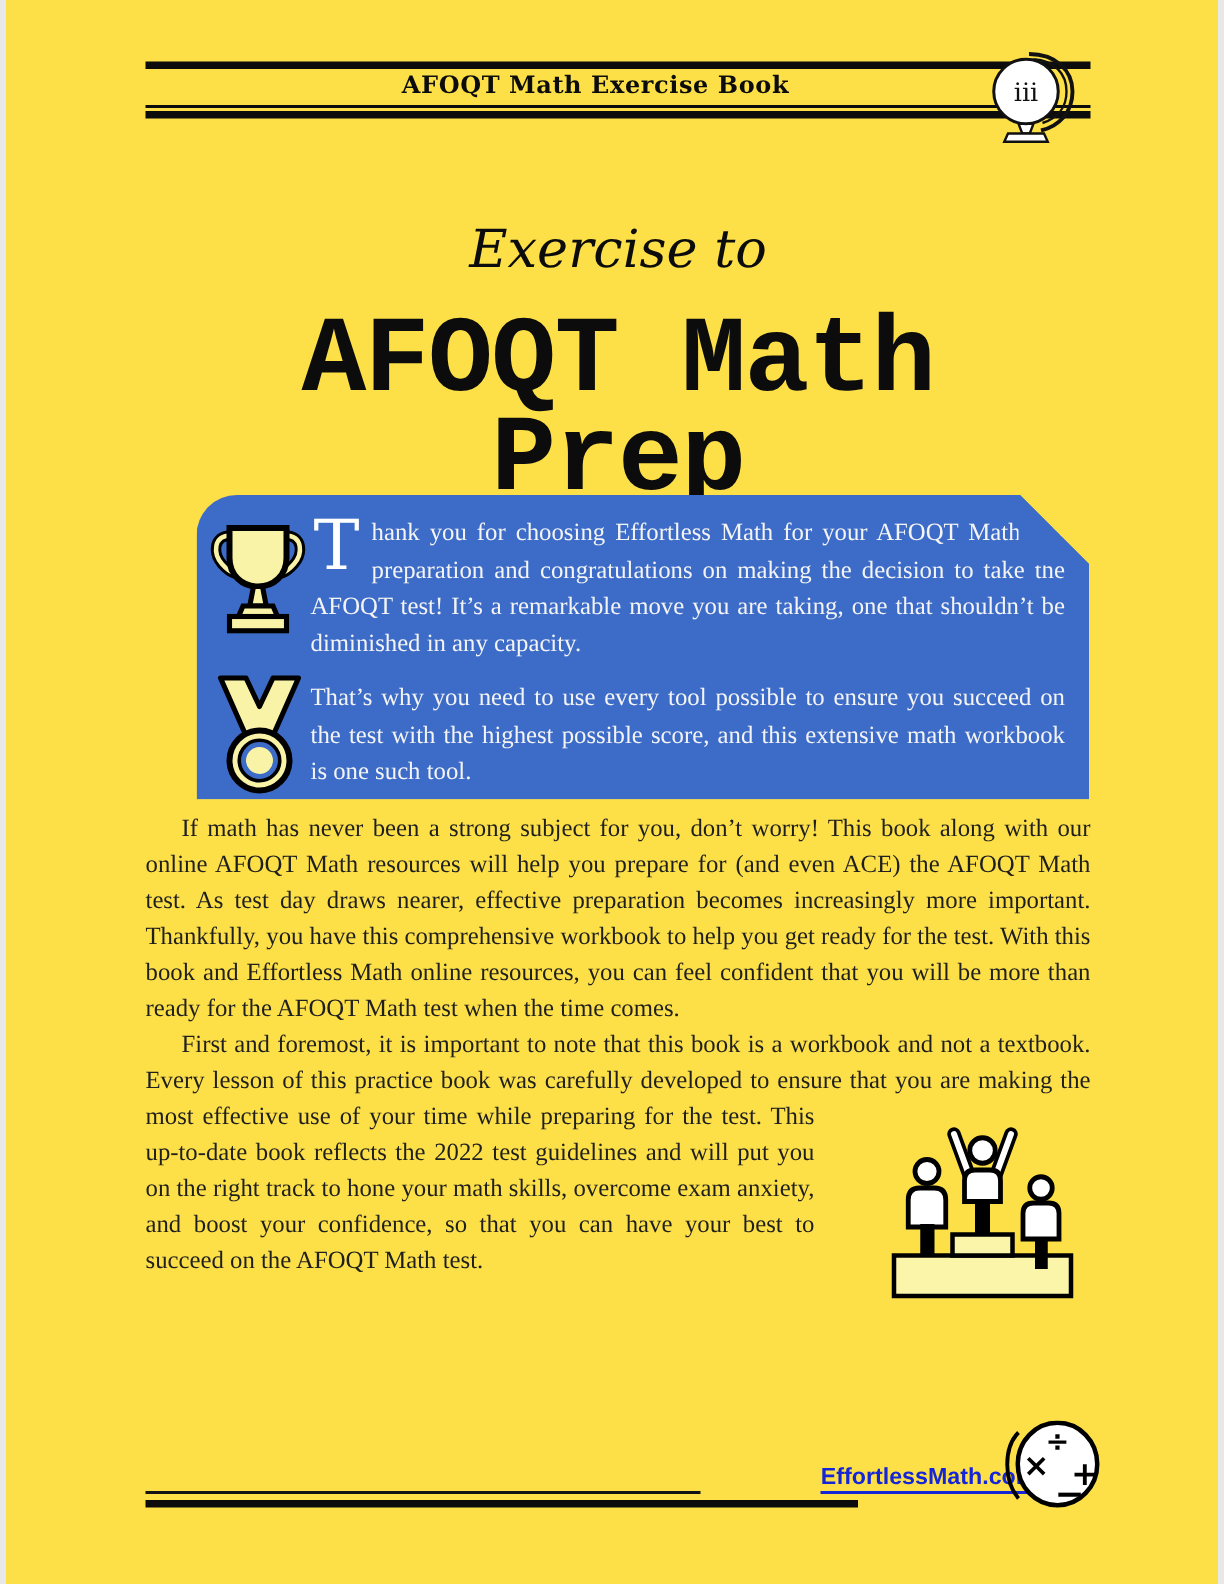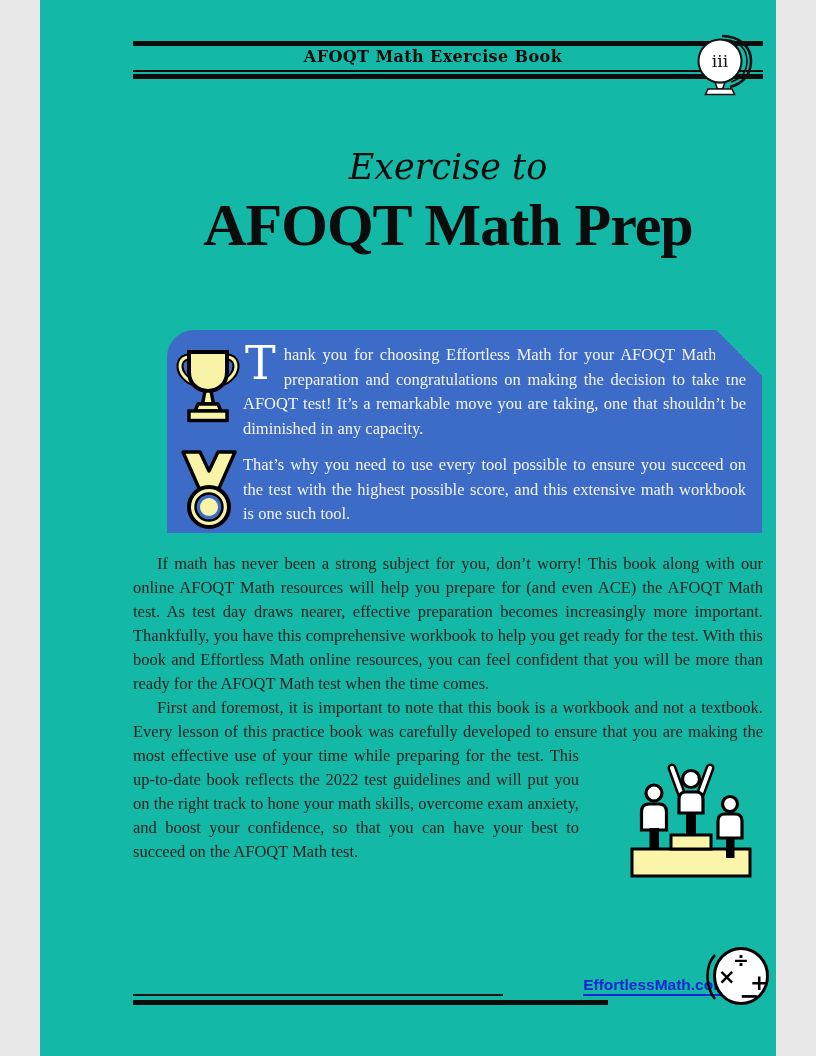--- a/index.html
+++ b/index.html
@@ -1,55 +1,55 @@
 <!DOCTYPE html>
 <html><head>
 <meta charset="utf-8">
 <style>
   * { margin:0; padding:0; box-sizing:border-box; }
   html,body { background:#e8e8e8; }
   .page {
-    position:relative; width:736px; height:1056px; margin:0 auto;
-    background:#14b8a6; overflow:hidden;
+    position:relative; width:808px; height:1056px; margin:0 auto;
+    background:#fde047; overflow:hidden;
     font-family:"Liberation Serif", serif; color:#1b1b1b;
   }
 
   
   .hdr-rule-top    { position:absolute; left:93px;  top:41px;  width:630px; height:5px;   background:#0c0c0c; }
   .hdr-title       { position:absolute; left:93px;  top:47px;  width:600px; text-align:center;
                      font-family:"DejaVu Serif", serif; font-weight:bold; font-size:16px; letter-spacing:.4px; color:#0c0c0c; }
   .hdr-rule-thin   { position:absolute; left:93px;  top:70px;  width:630px; height:1.6px; background:#0c0c0c; }
   .hdr-rule-thick  { position:absolute; left:93px;  top:74px;  width:630px; height:5px;   background:#0c0c0c; }
   .globe           { position:absolute; left:656px; top:34px; }
 
   
   .hero   { position:absolute; left:93px; top:146px; width:630px; text-align:center; color:#0c0c0c; }
   .hero-welcome { font-family:"DejaVu Serif", serif; font-style:italic; font-size:35px; line-height:42px; }
-  .hero-title   { font-family:Liberation Serif, serif; font-weight:bold; font-size:60px; line-height:66px; margin-top:4px; letter-spacing:-1px; }
+  .hero-title   { font-family:Liberation Mono, monospace; font-weight:bold; font-size:72px; line-height:66px; margin-top:20px; letter-spacing:-1px; }
   .hero-year    { font-family:"DejaVu Serif", serif; font-size:43px; line-height:48px; margin-top:4px; letter-spacing:2px; }
 
   
   .callout {
     position:absolute; left:127px; top:330px; width:595px; height:203px;
     background:#3D6CC8; border-radius:27px 0 0 0;
     clip-path: polygon(0 0, 549px 0, 100% 46px, 100% 100%, 0 100%);
     color:#f4f4f4;
   }
   .fold { position:absolute; top:0; right:0; width:47px; height:47px;
           background:linear-gradient(225deg,#1f418c 0px,#2d55a5 9px,#3D6CC8 24px); }
   .callout p { margin:0 16px 0 76px; font-size:16.5px; line-height:24.5px; text-align:justify; }
   .callout .p1 { padding-top:13px; }
   .callout .p2 { padding-top:12px; }
   .dropcap { float:left; font-size:46px; line-height:37px; padding:2px 8px 0 2px; color:#ffffff;
              font-family:"DejaVu Serif", serif; }
   .trophy { position:absolute; left:9px;  top:15px; }
   .medal  { position:absolute; left:13px; top:120px; }
 
   
-  .bodytext { position:absolute; left:93px; top:552px; width:630px;
+  .bodytext { position:absolute; left:93px; top:540px; width:630px;
               font-size:16.5px; line-height:24px; text-align:justify; color:#1f1f1f; }
   .bodytext p { text-indent:24px; }
   .podium-float { float:right; margin:10px 0 2px 26px; }
 
   
   .footer { position:absolute; left:93px; top:950px; width:630px; height:75px; }
   .ftr-rule-thin  { position:absolute; left:0; top:44px; width:370px; height:1.6px; background:#141414; }
   .ftr-rule-thick { position:absolute; left:0; top:50px; width:475px; height:4.6px; background:#0c0c0c; }
   .ftr-link { position:absolute; right:36px; top:26px;
               font-family:"Liberation Sans", sans-serif; font-weight:bold; font-size:15.5px;

